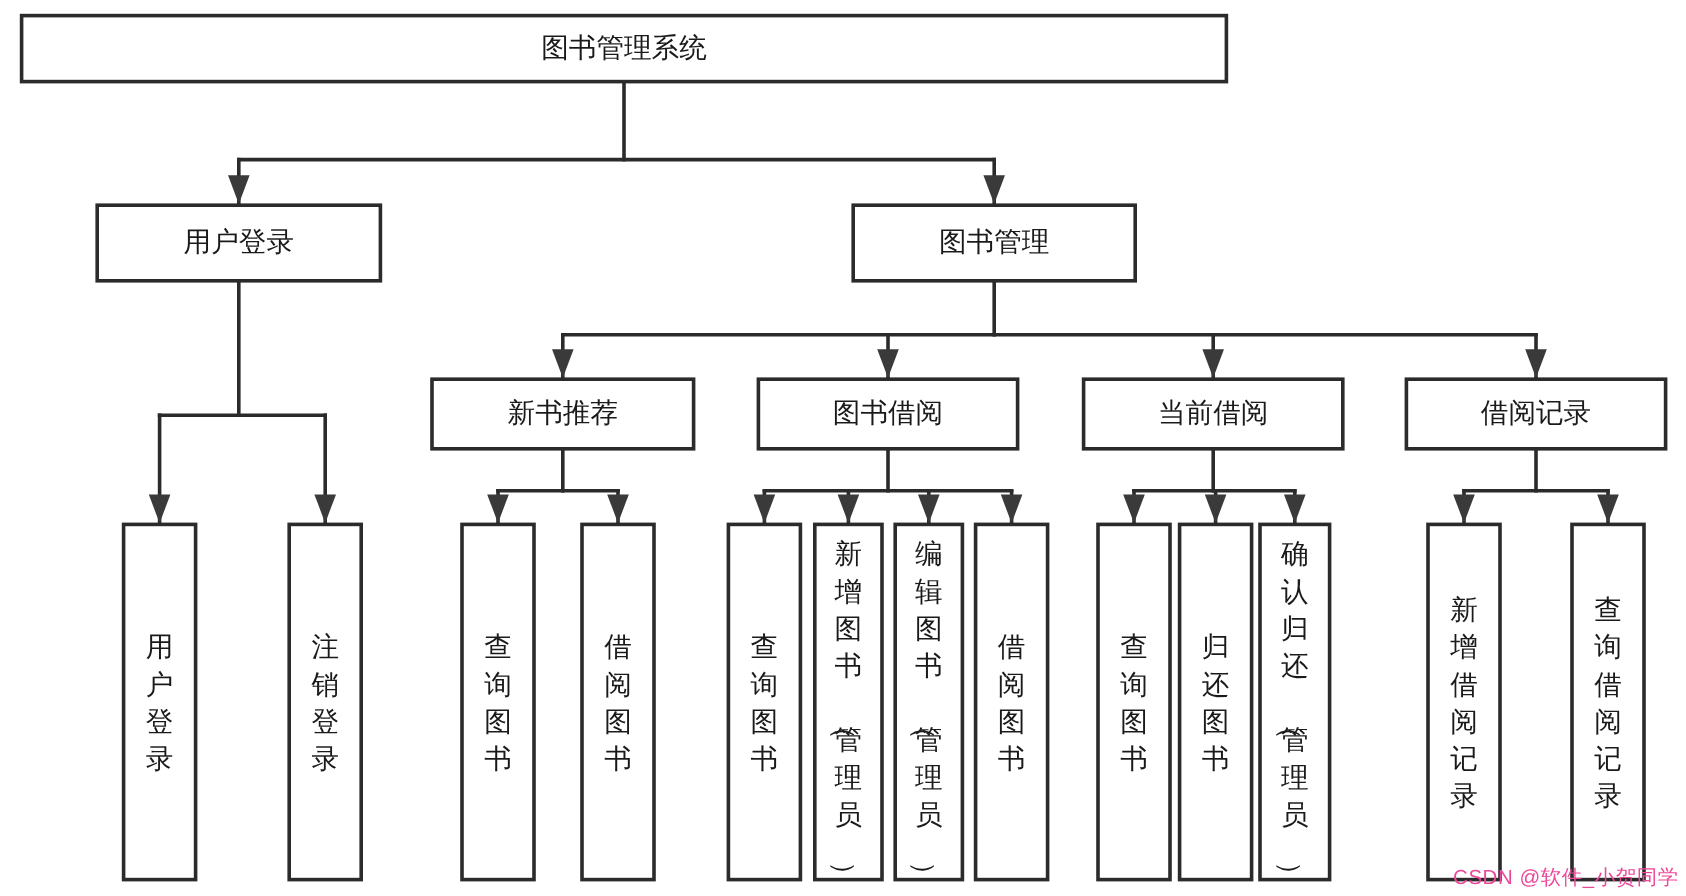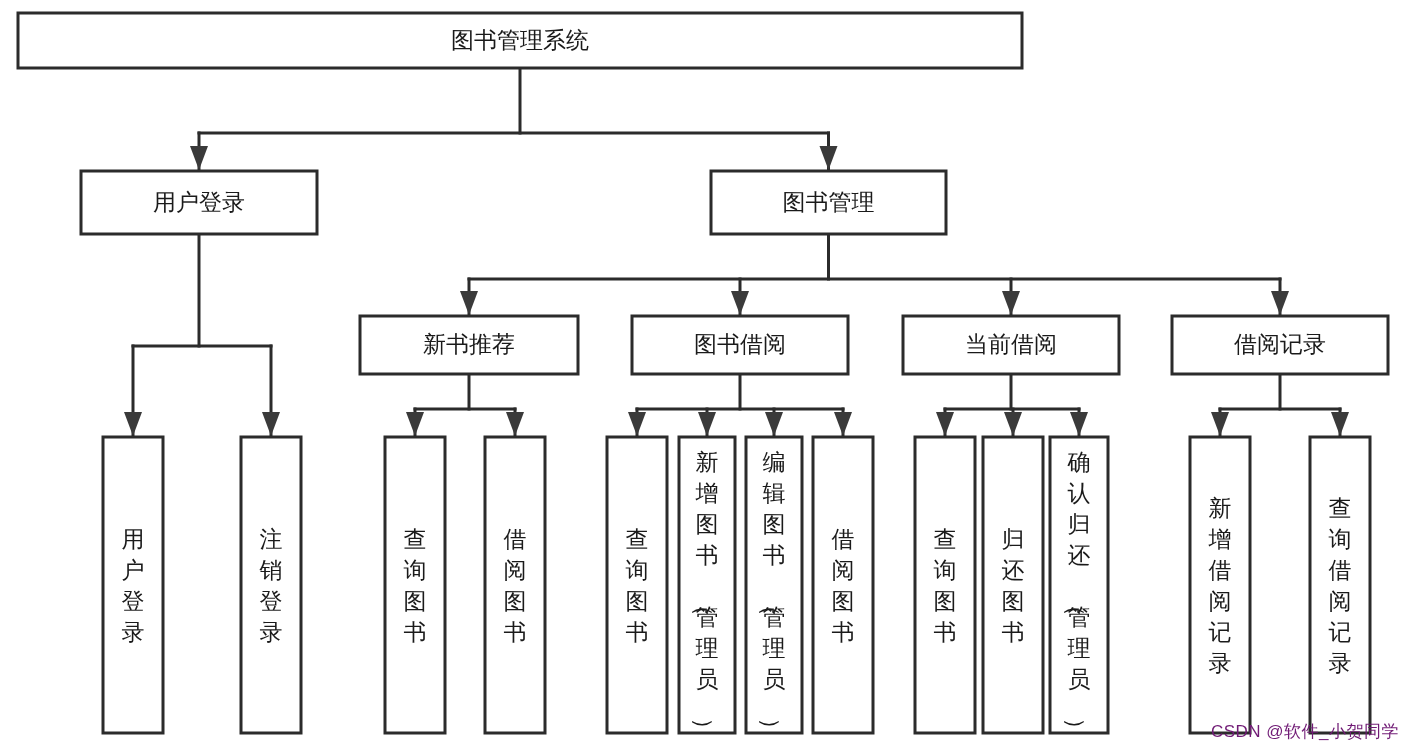--- a/index.html
+++ b/index.html
@@ -53,21 +53,21 @@
     font-size: 23px;
     fill: #1a1a1a;
     text-anchor: middle;
   }
   .watermark {
     position: absolute;
     right: 6px;
     bottom: 4px;
     font-family: "Liberation Sans", "DejaVu Sans", sans-serif;
     font-size: 17px;
-    color: #701a75;
+    color: #ec4899;
     white-space: nowrap;
     letter-spacing: 0.5px;
   }
 </style>
 </head>
 <body>
 
 <div id="diagram-root">
   <svg class="diagram-canvas" id="diagram-svg" viewBox="0 0 1405 747" xmlns="http://www.w3.org/2000/svg">
       <line x1="520" y1="68" x2="520" y2="133" class="connector"></line>

